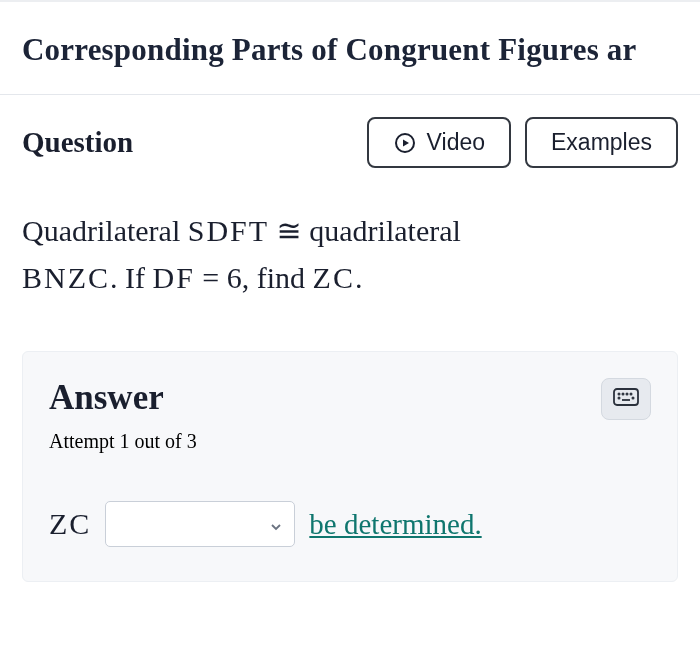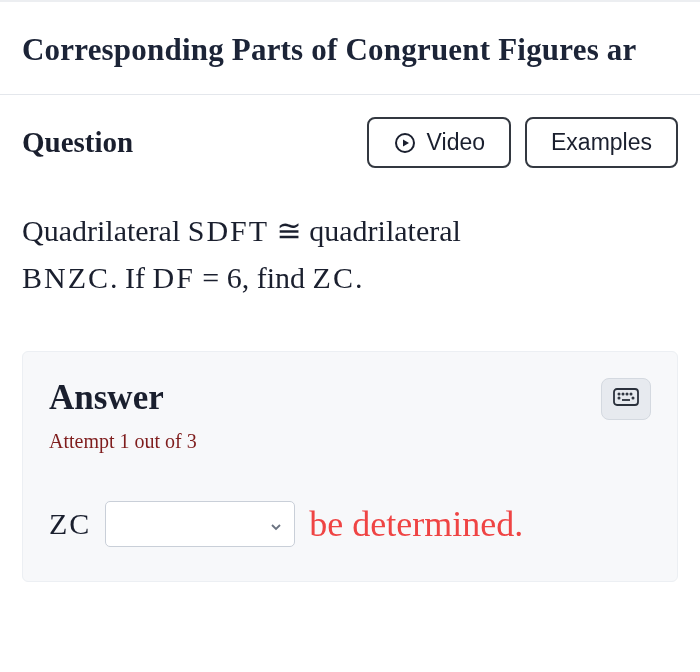--- a/index.html
+++ b/index.html
@@ -71,21 +71,21 @@
     align-items: flex-start;
   }
   .answer-label {
     font-size: 35px;
     font-weight: 700;
     color: #1a1f2e;
   }
   .attempt {
     font-family: Georgia, 'Times New Roman', serif;
     font-size: 20px;
-    color: #7f1d1d;
+    color: #000000;
     margin-top: 12px;
   }
   .keypad {
     margin-left: auto;
     background: #e7eaef;
     border: 1px solid #d4d9e0;
     border-radius: 8px;
     width: 50px;
     height: 42px;
     display: flex;
@@ -118,22 +118,23 @@
     -webkit-appearance: none;
     cursor: pointer;
   }
   .chev {
     position: absolute;
     right: 12px;
     pointer-events: none;
     color: #6a7280;
   }
   .trail {
-    font-size: 36px;
-    color: #ef4444;
+    font-size: 29px;
+    color: #0f766e;
+    text-decoration: underline;
   }
 </style>
 </head>
 <body>
 
 <div class="page-title">Corresponding Parts of Congruent Figures ar</div>
 
 <div class="question-header">
   <div class="question-label">Question</div>
 

